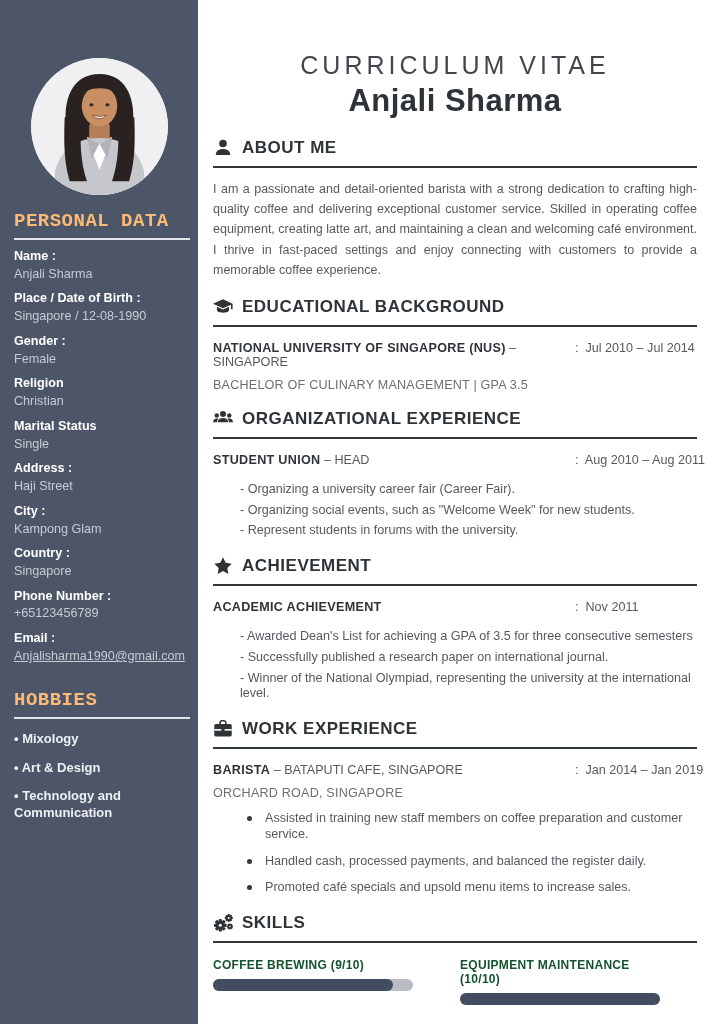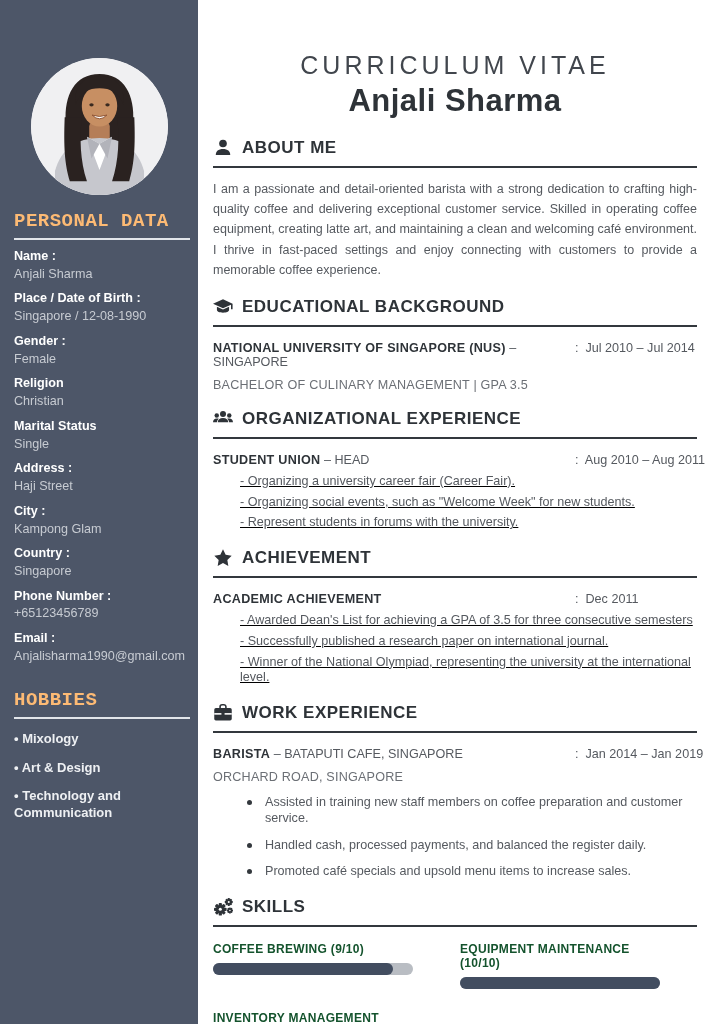--- a/index.html
+++ b/index.html
@@ -11,21 +11,21 @@
   .sidebar { position:absolute; left:0; top:0; width:198px; height:1024px;
              background:#4d5668; color:#fff; padding:0 8px 0 14px; }
   .photo-wrap { width:137px; height:137px; border-radius:50%; overflow:hidden;
                 margin:58px auto 0; margin-left:17px; background:#f0f0f2; }
   .photo-wrap svg { display:block; width:100%; height:100%; }
   .side-title { font-size:19px; font-weight:800; letter-spacing:.5px; color:#fdba74; margin-top:15px;font-family:Liberation Mono, monospace; }
   .side-rule { border:none; border-top:2px solid #e2e5ea; margin-top:6px; }
   .field { margin-top:9px; }
   .field-label { font-size:12.6px; font-weight:700; color:#ffffff; line-height:1.25; }
   .field-value { font-size:12.6px; color:#c7cbd2; line-height:1.25; margin-top:2px; }
-  .email-value { }
+  .email-value { text-decoration:underline; }
   .hobby-title-block { margin-top:24px; }
   .hobby-item { font-size:13px; font-weight:700; color:#eef0f3; margin-top:12px; line-height:1.3; }
   .hobby-item::before { content:"• "; }
 
   
   .main { position:absolute; left:198px; top:16px; width:527px; height:1024px;
           padding:34px 28px 0 15px; }
   .cv-header { text-align:center; }
   .doc-title { font-size:25px; letter-spacing:4px; color:#41464d; font-weight:500; line-height:1.2; }
   .name { font-size:31px; font-weight:800; color:#2e3338; letter-spacing:.5px; line-height:1.25; margin-top:2px; }
@@ -38,21 +38,21 @@
 
   .about-text { margin-top:11px; font-size:12.5px; line-height:1.62; color:#55595f; text-align:justify; }
 
   .entry-head { display:flex; justify-content:space-between; align-items:flex-start; margin-top:14px; }
   .entry-left { font-size:12.6px; color:#55595f; }
   .entry-title { font-weight:700; color:#2e3338; letter-spacing:.3px; }
   .entry-suffix { color:#55595f; }
   .entry-date { width:122px; flex:none; font-size:12.6px; color:#55595f; white-space:pre; }
   .entry-sub { margin-top:9px; font-size:12.6px; color:#6b6f75; letter-spacing:.2px; }
 
-  .dash-bullets { margin-top:7px; padding-left:27px;text-decoration:underline; }
+  .dash-bullets { margin-top:15px; padding-left:27px; }
   .dash-line { font-size:12.6px; color:#55595f; margin-top:5px; line-height:1.25; }
 
   .dot-bullets { margin-top:10px; padding-left:34px; }
   .dot-line { display:flex; gap:13px; margin-top:11px; font-size:12.6px; color:#55595f; line-height:1.25; }
   .dot { flex:none; width:5px; height:5px; border-radius:50%; background:#33383d; margin-top:5px; }
 
   .skills-grid { margin-top:15px; display:grid; grid-template-columns:200px 200px; column-gap:47px; row-gap:22px; }
   .skill-label { font-size:12px; font-weight:700; color:#14532d; letter-spacing:.3px; }
   .bar { margin-top:7px; height:12px; border-radius:6px; background:#b9bdc3; position:relative; }
   .bar-fill { height:12px; border-radius:6px; background:#424d60; width:0; }
@@ -202,21 +202,21 @@
       <div class="sec-head">
         <span>
           <svg viewBox="0 0 24 24" fill="#2e3338">
               <path d="M12 1.6l3.2 6.6 7.2 1-5.2 5.1 1.2 7.2L12 18.1l-6.4 3.4 1.2-7.2L1.6 9.2l7.2-1z"></path>
             </svg>
         </span>
         <span class="sec-title">ACHIEVEMENT</span>
       </div>
       <div class="entry-head">
         <div class="entry-left"><span class="entry-title">ACADEMIC ACHIEVEMENT</span></div>
-        <div class="entry-date">:  Dec 2011</div>
+        <div class="entry-date">:  Nov 2011</div>
       </div>
       <div class="dash-bullets">
         <div class="dash-line">- Awarded Dean's List for achieving a GPA of 3.5 for three consecutive semesters</div>
         <div class="dash-line">- Successfully published a research paper on international journal.</div>
         <div class="dash-line">- Winner of the National Olympiad, representing the university at the international level.</div>
       </div>
     </section>
 
     <section class="section">
       <div class="sec-head">

